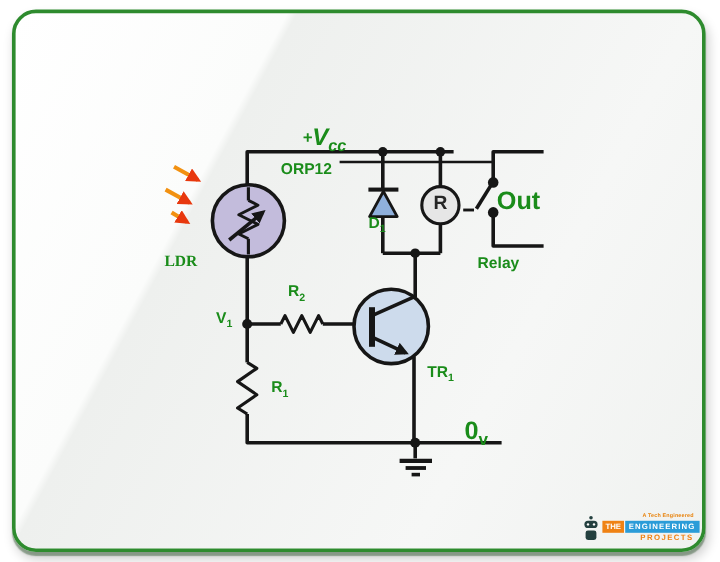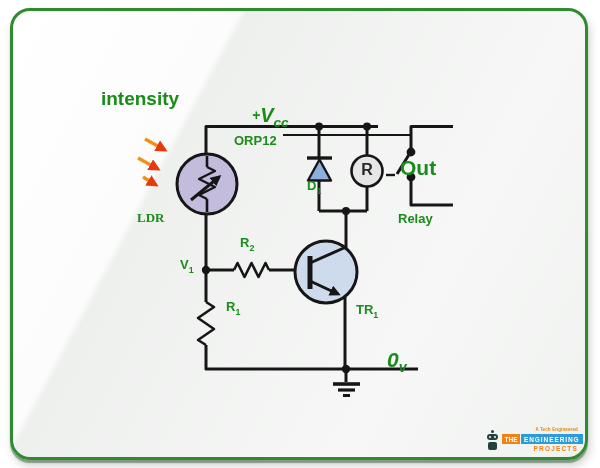--- a/index.html
+++ b/index.html
@@ -117,58 +117,57 @@
     <circle cx="367" cy="126.5" r="4"></circle>
     <circle cx="346" cy="211" r="4"></circle>
     <circle cx="206" cy="270" r="4.2"></circle>
     <circle cx="346" cy="369" r="4.2"></circle>
     <circle cx="411" cy="152" r="4.4"></circle>
     <circle cx="411" cy="177" r="4.4"></circle>
   </g>
 </svg>
 
 <div class="lbl f19 center" style="left:96px;top:89px;width:88px;">
-  <div>intensity</div>
 </div>
 
 <div class="lbl f20" style="left:137px;top:211px;font-family:Liberation Serif, serif;">LDR</div>
 
 <div class="lbl f20" style="left:234px;top:134px;">ORP12</div>
 
 <div class="lbl" style="left:252px;top:105px;font-size:20px;font-style:italic;">
   <span style="font-size:14px;vertical-align:2px;">+</span><span>V</span><sub>cc</sub>
 </div>
 
 <div class="lbl f20" style="left:307px;top:179px;">
   <span>D</span><sub>1</sub>
 </div>
 
 <div class="coil-r">R</div>
 
 <div class="lbl f20" style="left:364px;top:212px;margin-left:34px;">Relay</div>
 
-<div class="lbl f21" style="left:400px;top:157px;">Out</div>
+<div class="lbl f21" style="left:414px;top:157px;">Out</div>
 
 <div class="lbl f20" style="left:180px;top:258px;text-align:center;">
   <span>V</span><sub>1</sub>
 </div>
 
 <div class="lbl f20" style="left:240px;top:236px;">
   <span>R</span><sub>2</sub>
 </div>
 
-<div class="lbl f20" style="left:226px;top:300px;">
+<div class="lbl f20" style="left:226px;top:316px;">
   <span>R</span><sub>1</sub>
 </div>
 
 <div class="lbl f20" style="left:356px;top:303px;text-align:center;">
   <span>TR</span><sub>1</sub>
 </div>
 
-<div class="lbl f21" style="left:387px;top:349px;font-style:italic;">
+<div class="lbl f21" style="left:387px;top:349px;">
   <span>0</span><sub>v</sub>
 </div>
 
 <div class="logo">
   <div class="robot">
     <div class="antenna"></div>
     <div class="head"></div>
     <div class="eye l"></div>
       <div class="eye r"></div>
     <div class="body"></div>

